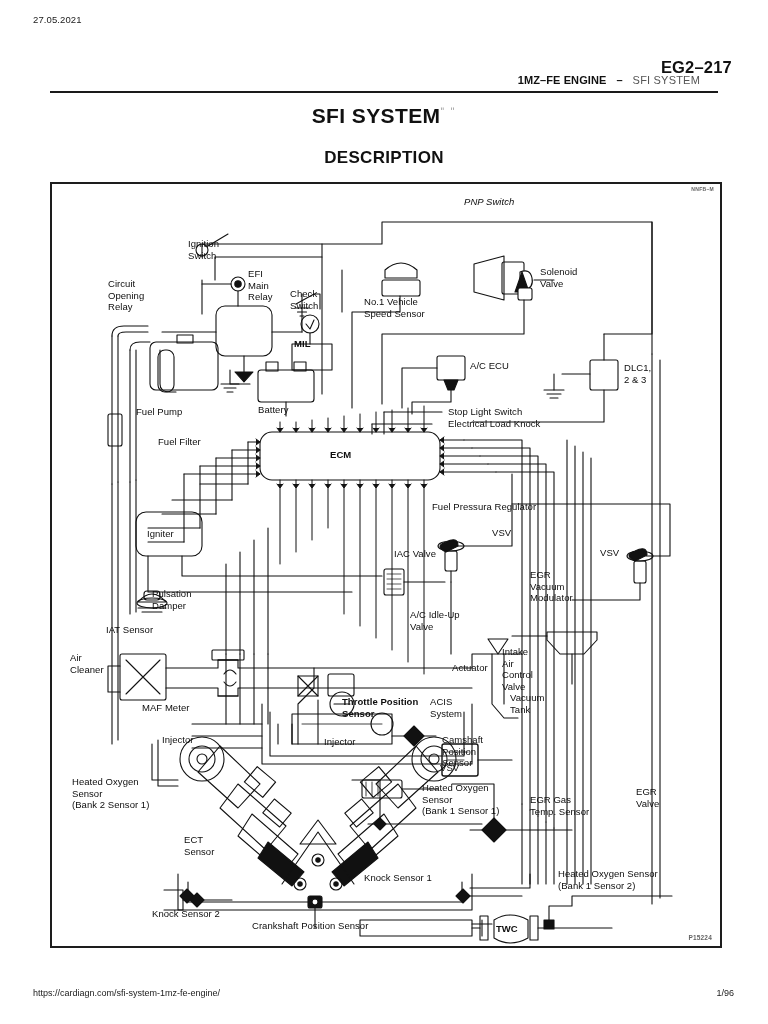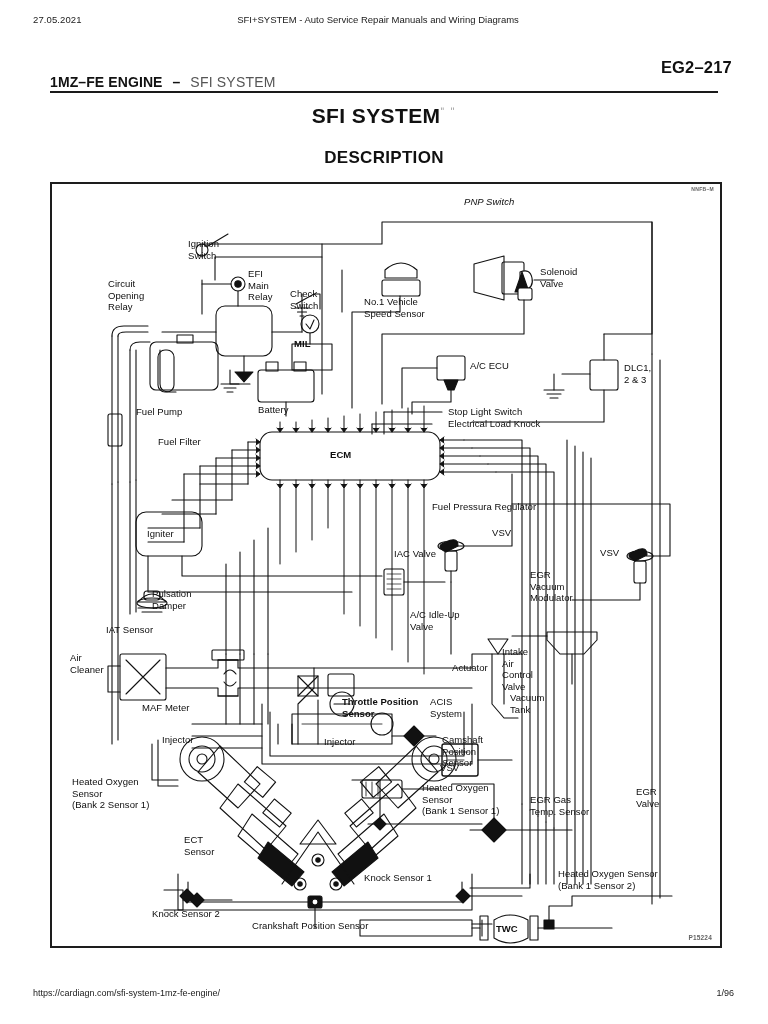--- a/index.html
+++ b/index.html
@@ -46,23 +46,23 @@
     letter-spacing: .2px;
     margin-left: 17px;
   }
   .band {
     position: absolute;
     left: 50px; right: 50px; top: 74px;
     height: 22px;
   }
   .band-text {
     position: absolute;
-    left: 0; right: 4px; top: 0;
-    text-align: left;
-    font-size: 14px;
+    left: 0; right: 18px; top: 0;
+    text-align: right;
+    font-size: 11px;
     white-space: nowrap;
   }
   .band-text .eng {
     font-weight: bold;
     letter-spacing: .1px;
   }
   .band-text .dash {
     padding: 0 10px;
     font-weight: bold;
   }
@@ -167,21 +167,20 @@
     position: absolute;
     right: 34px; top: 0;
     white-space: nowrap;
   }
 </style>
 </head>
 <body>
 
 <div class="pg-header">
   <div class="pg-date">27.05.2021</div>
-  <div class="pg-site">SFI+SYSTEM - Auto Service Repair Manuals and Wiring Diagrams</div>
 </div>
 
 <div class="doc-code">EG2–217</div>
 <div class="band">
   <div class="band-text">
     <span class="eng">1MZ–FE ENGINE</span><span class="dash">–</span><span class="sys">SFI SYSTEM</span>
   </div>
   <div class="band-rule"></div>
 </div>
 

